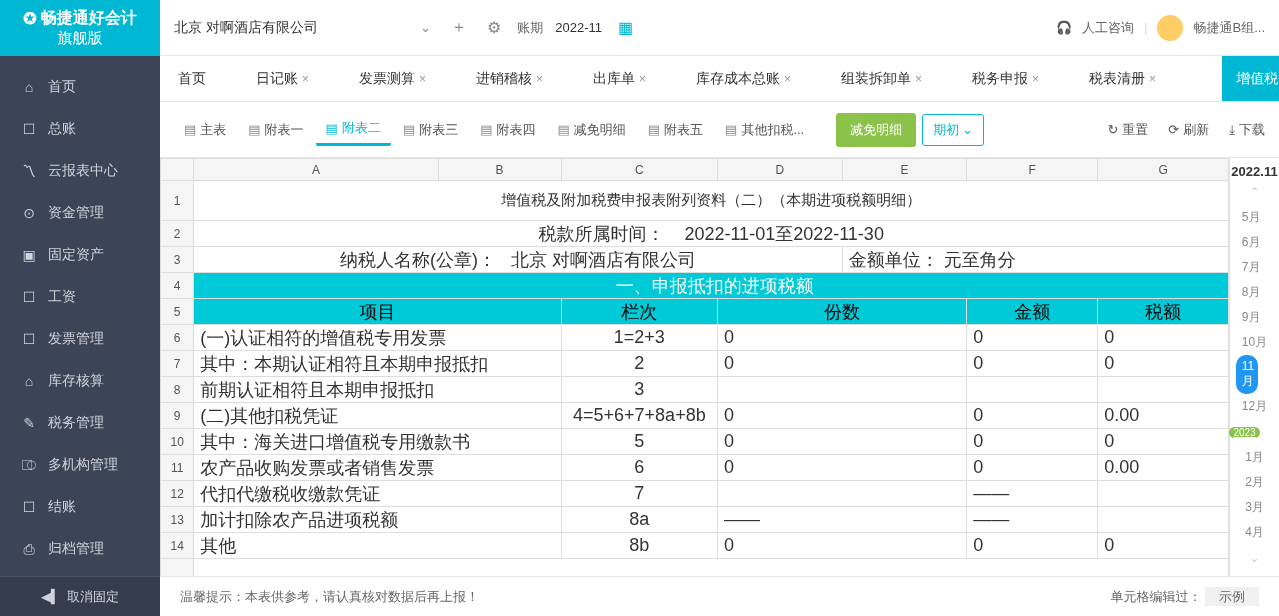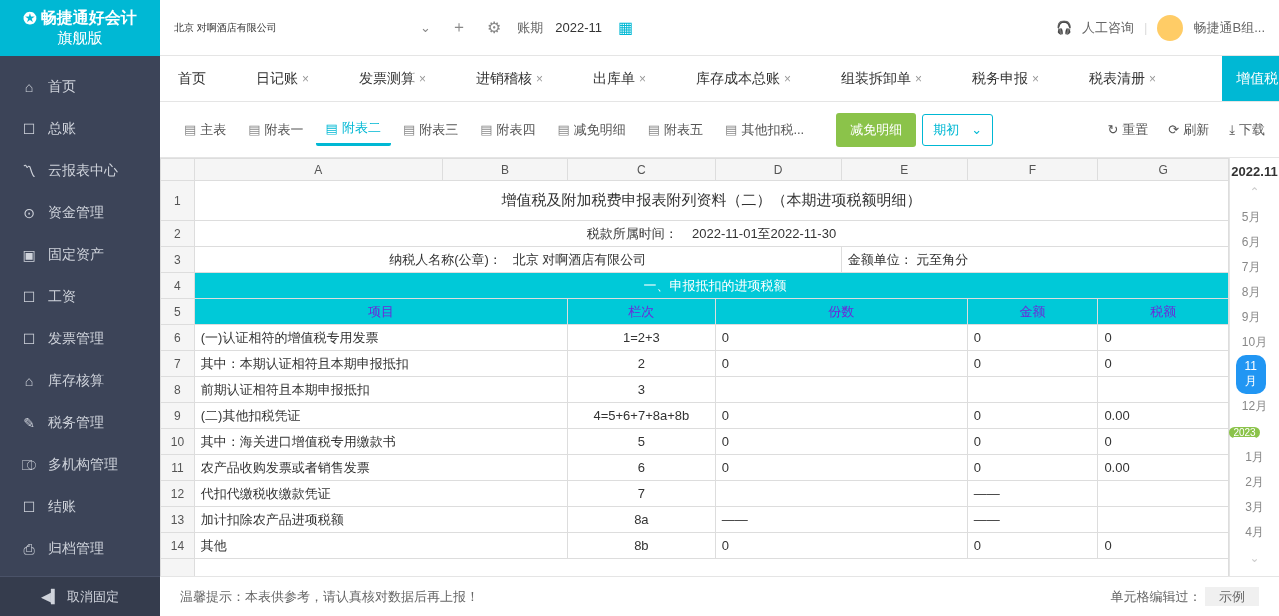--- a/index.html
+++ b/index.html
@@ -14,21 +14,21 @@
 .menu { flex: 1; padding-top: 10px; }
 .menu-item { height: 42px; display: flex; align-items: center; padding-left: 20px; gap: 10px; cursor: pointer; font-size: 14px; }
 .menu-item .mi-icon { width: 18px; height: 18px; display: inline-flex; align-items: center; justify-content: center; }
 .sidebar-footer { height: 40px; display: flex; align-items: center; justify-content: center; gap: 6px; cursor: pointer; border-top: 1px solid #4a5268; background: #353c4d; }
 
 
 .main { flex: 1; display: flex; flex-direction: column; min-width: 0; }
 
 
 .topbar { height: 56px; border-bottom: 1px solid #e5e5e5; display: flex; align-items: center; padding: 0 14px; gap: 12px; }
-.company { font-size: 10px; color: #333; width: 230px; }
+.company { font-size: 14px; color: #333; width: 230px; }
 .chev { color: #888; cursor: pointer; padding: 4px; }
 .icon-btn { color: #888; cursor: pointer; padding: 4px; font-size: 16px; }
 .period-label { color: #666; }
 .period-val { color: #333; }
 .spacer { flex: 1; }
 .top-right { display: flex; align-items: center; gap: 10px; color: #666; }
 .avatar { width: 26px; height: 26px; background: #ffcc66; border-radius: 50%; display: inline-block; }
 
 
 .tabs { height: 46px; border-bottom: 1px solid #e5e5e5; display: flex; align-items: center; padding: 0 10px; gap: 6px; }
@@ -38,43 +38,43 @@
 .tab.active .close { color: #fff; }
 .tab-gap { flex: 0 0 22px; }
 
 
 .toolbar { height: 56px; display: flex; align-items: center; padding: 0 14px; gap: 6px; border-bottom: 1px solid #e5e5e5; }
 .tb-tab { display: flex; align-items: center; gap: 4px; padding: 6px 10px; cursor: pointer; color: #555; font-size: 13px; border-radius: 2px; }
 .tb-tab .tb-icon { color: #888; }
 .tb-tab.active { border-bottom: 3px solid #00b8d4; color: #00b8d4; background: #fff; }
 .tb-tab.active .tb-icon { color: #00b8d4; }
 .btn-primary { background: #8bc34a; color: #fff; padding: 8px 14px; border-radius: 3px; cursor: pointer; font-size: 13px; }
-.btn-outline { border: 1px solid #00b8d4; color: #00b8d4; padding: 6px 10px; border-radius: 3px; cursor: pointer; display: flex; align-items: center; gap: 12px; }
+.btn-outline { border: 1px solid #00b8d4; color: #00b8d4; padding: 6px 10px; border-radius: 3px; cursor: pointer; display: flex; align-items: center; gap: 3px; }
 .tb-action { color: #555; display: flex; align-items: center; gap: 4px; cursor: pointer; margin-left: 14px; }
 
 
 .sheet-wrap { flex: 1; display: flex; min-height: 0; }
 .sheet { flex: 1; overflow: auto; }
 table { border-collapse: collapse; width: 100%; }
 .col-hdr td { background: #f5f5f5; border: 1px solid #ddd; text-align: center; height: 22px; color: #555; font-size: 12px; }
 .row-hdr { background: #f5f5f5; border: 1px solid #ddd; text-align: center; width: 40px; color: #555; font-size: 12px; }
 .corner { background: #f0f0f0; border: 1px solid #ddd; width: 40px; }
-td.cell { border: 1px solid #ddd; height: 26px; padding: 0 6px; font-size: 13px; }
+td.cell { border: 1px solid #ddd; height: 26px; padding: 0 6px; font-size: 18px; }
 td.title { text-align: center; font-size: 15px; height: 40px; }
 td.inforow { text-align: center; }
 td.sec-hdr { background: #00c9d8; color: #fff; text-align: center; padding-left: 13px; }
-td.tbl-hdr { background: #00c9d8; color: #6d28d9; text-align: center; }
+td.tbl-hdr { background: #00c9d8; color: #000000; text-align: center; }
 td.r { text-align: left; }
 td.c { text-align: center; }
 
 
 .year-panel { width: 50px; border-left: 1px solid #e5e5e5; display: flex; flex-direction: column; align-items: center; padding-top: 6px; gap: 6px; font-size: 12px; color: #888; }
 .year-panel .yr { font-size: 13px; color: #333; font-weight: bold; }
 .year-panel .month { padding: 4px 6px; cursor: pointer; }
-.year-panel .month.active { background: #2196f3; color: #fff; border-radius: 10px; width: 30px; text-align: center; }
+.year-panel .month.active { background: #2196f3; color: #fff; border-radius: 10px; width: 22px; text-align: center; }
 .year-panel .badge { background: #8bc34a; color: #fff; border-radius: 8px; padding: 0 4px; font-size: 10px; position: relative; left: -10px; text-decoration: underline; }
 .yp-arrow { color: #ccc; cursor: pointer; }
 
 
 .footer { height: 40px; border-top: 1px solid #e5e5e5; display: flex; align-items: center; padding: 0 20px; color: #666; justify-content: space-between; }
 .example { background: #f0f0f0; padding: 2px 14px; }
 </style>
 </head>
 <body>
 

